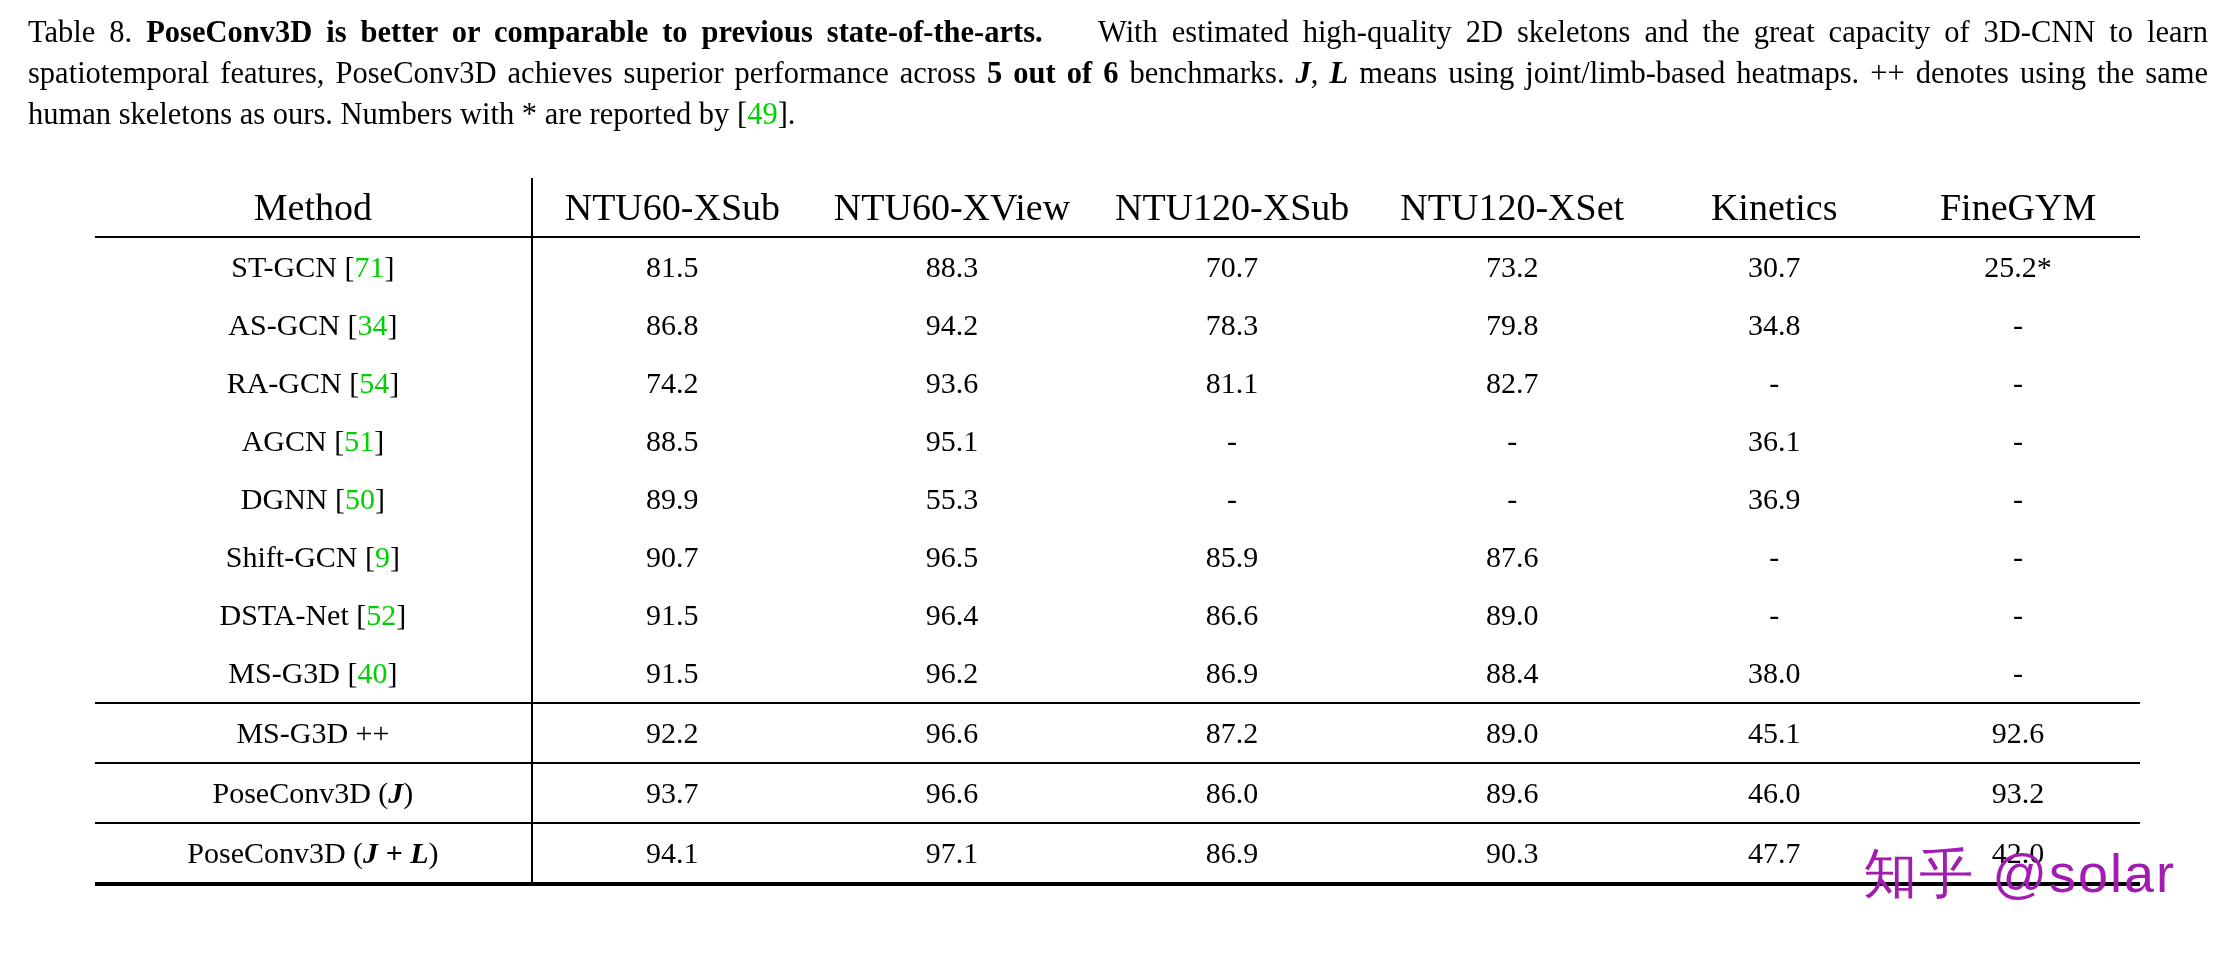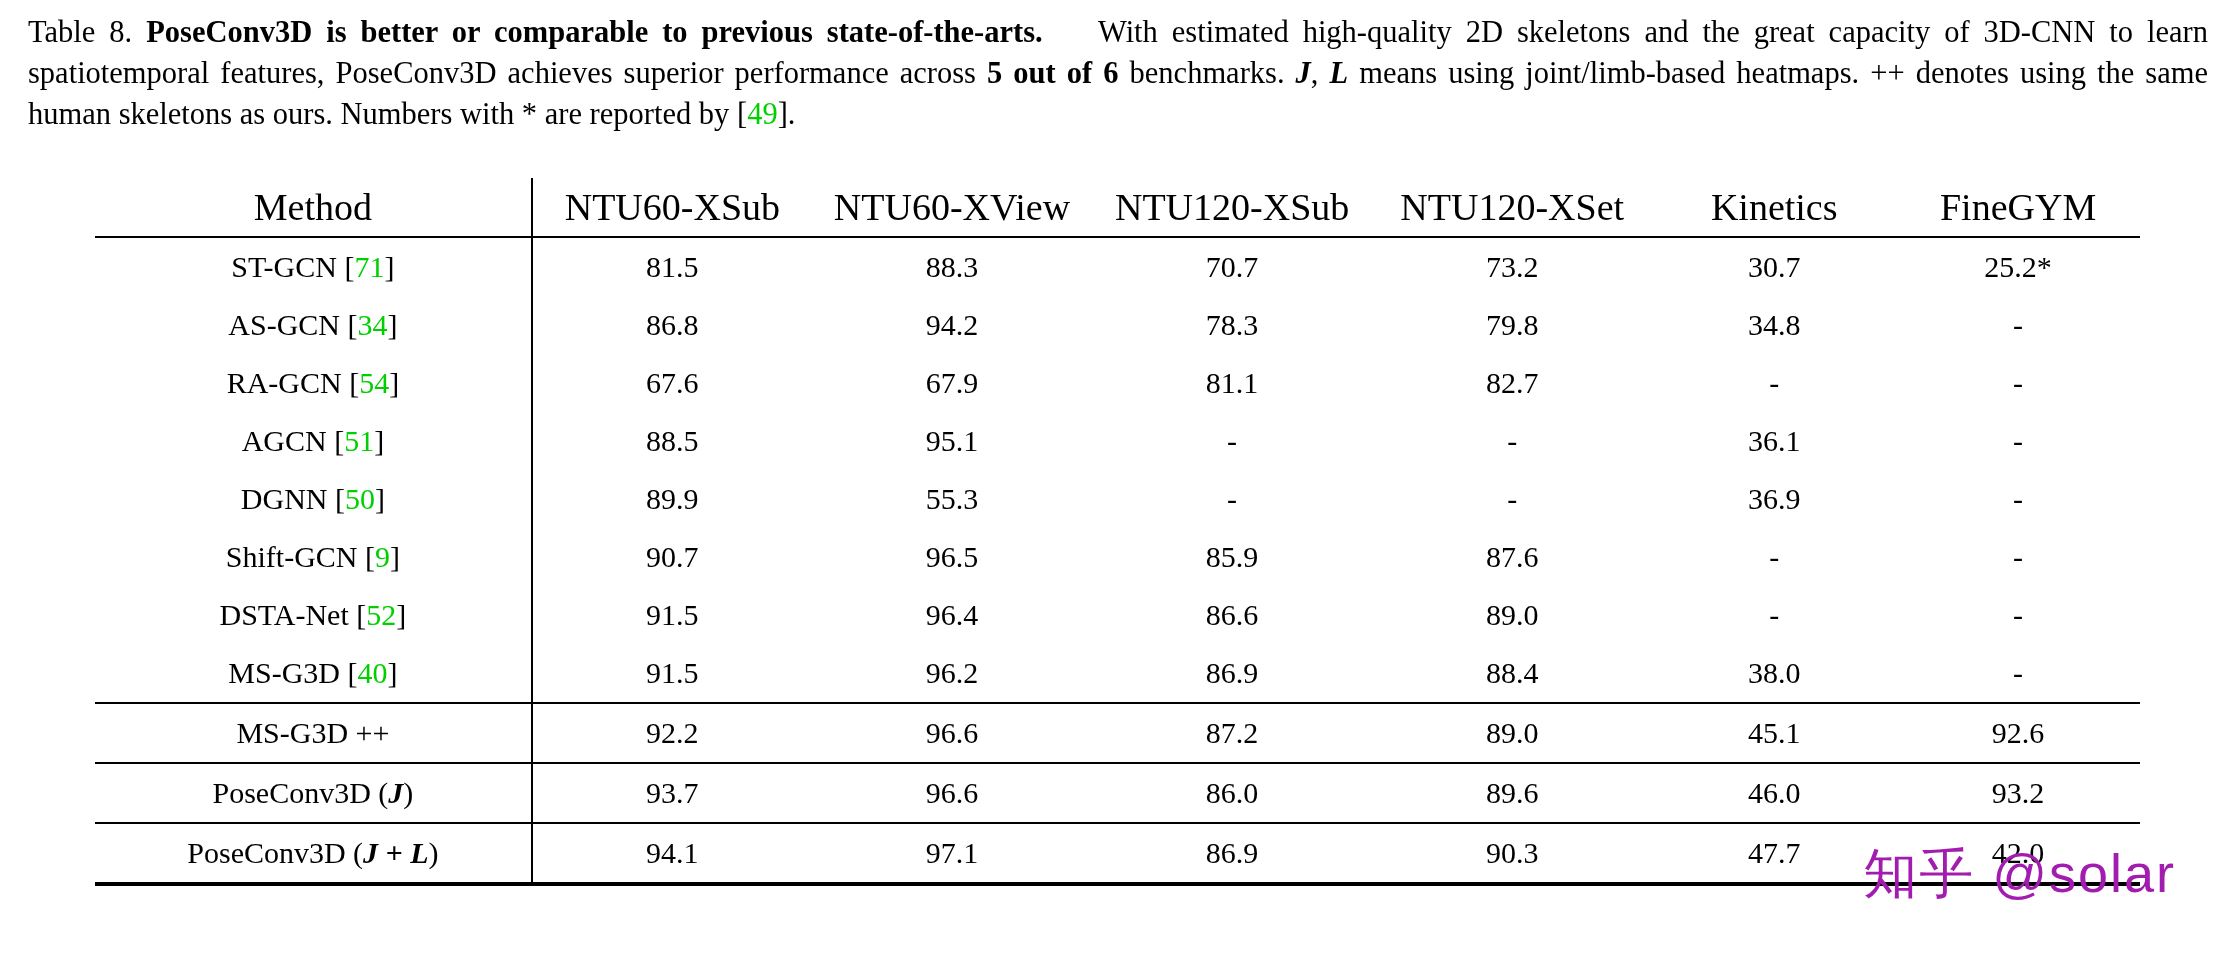--- a/index.html
+++ b/index.html
@@ -128,22 +128,22 @@
           <td class="col-method"><span>AS-GCN</span> [<span class="cite">34</span>]</td>
           <td>86.8</td>
           <td>94.2</td>
           <td>78.3</td>
           <td>79.8</td>
           <td>34.8</td>
           <td>-</td>
         </tr>
         <tr>
           <td class="col-method"><span>RA-GCN</span> [<span class="cite">54</span>]</td>
-          <td>67.6</td>
-          <td>67.9</td>
+          <td>74.2</td>
+          <td>93.6</td>
           <td>81.1</td>
           <td>82.7</td>
           <td>-</td>
           <td>-</td>
         </tr>
         <tr>
           <td class="col-method"><span>AGCN</span> [<span class="cite">51</span>]</td>
           <td>88.5</td>
           <td>95.1</td>
           <td>-</td>

